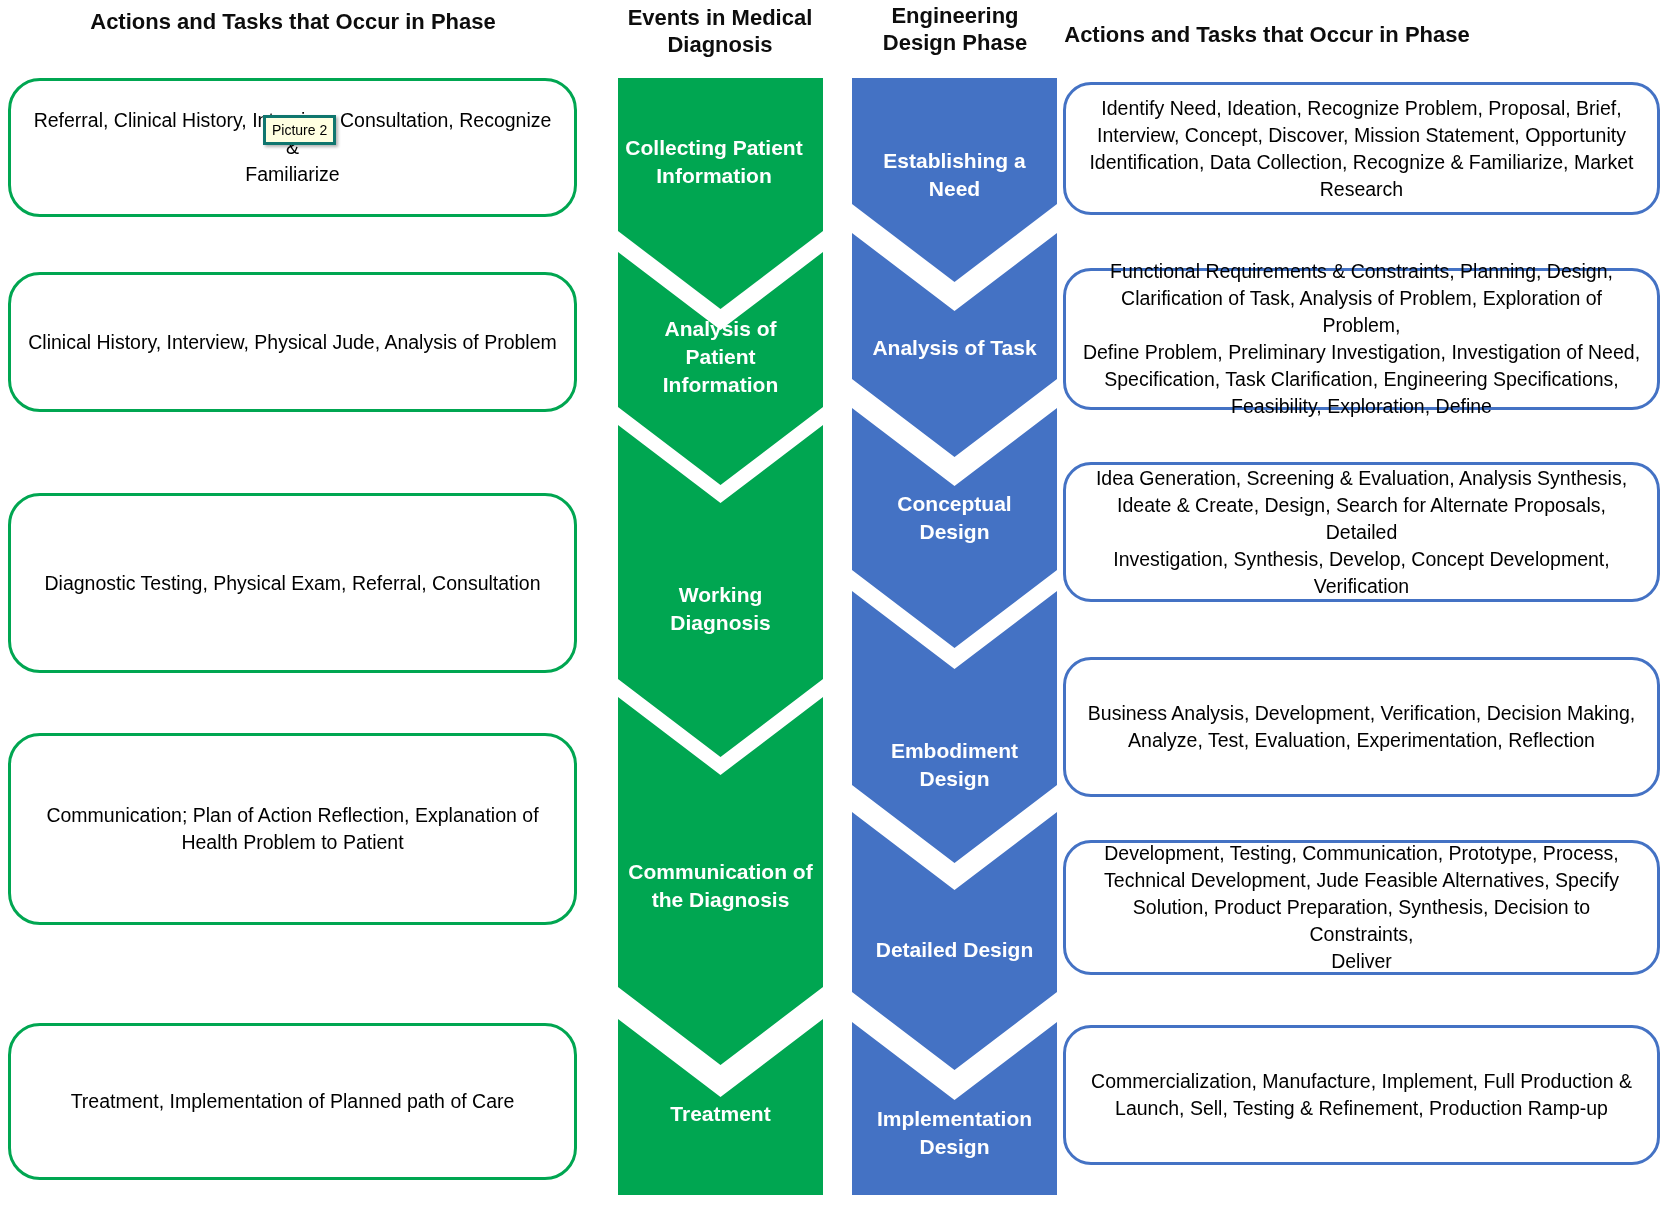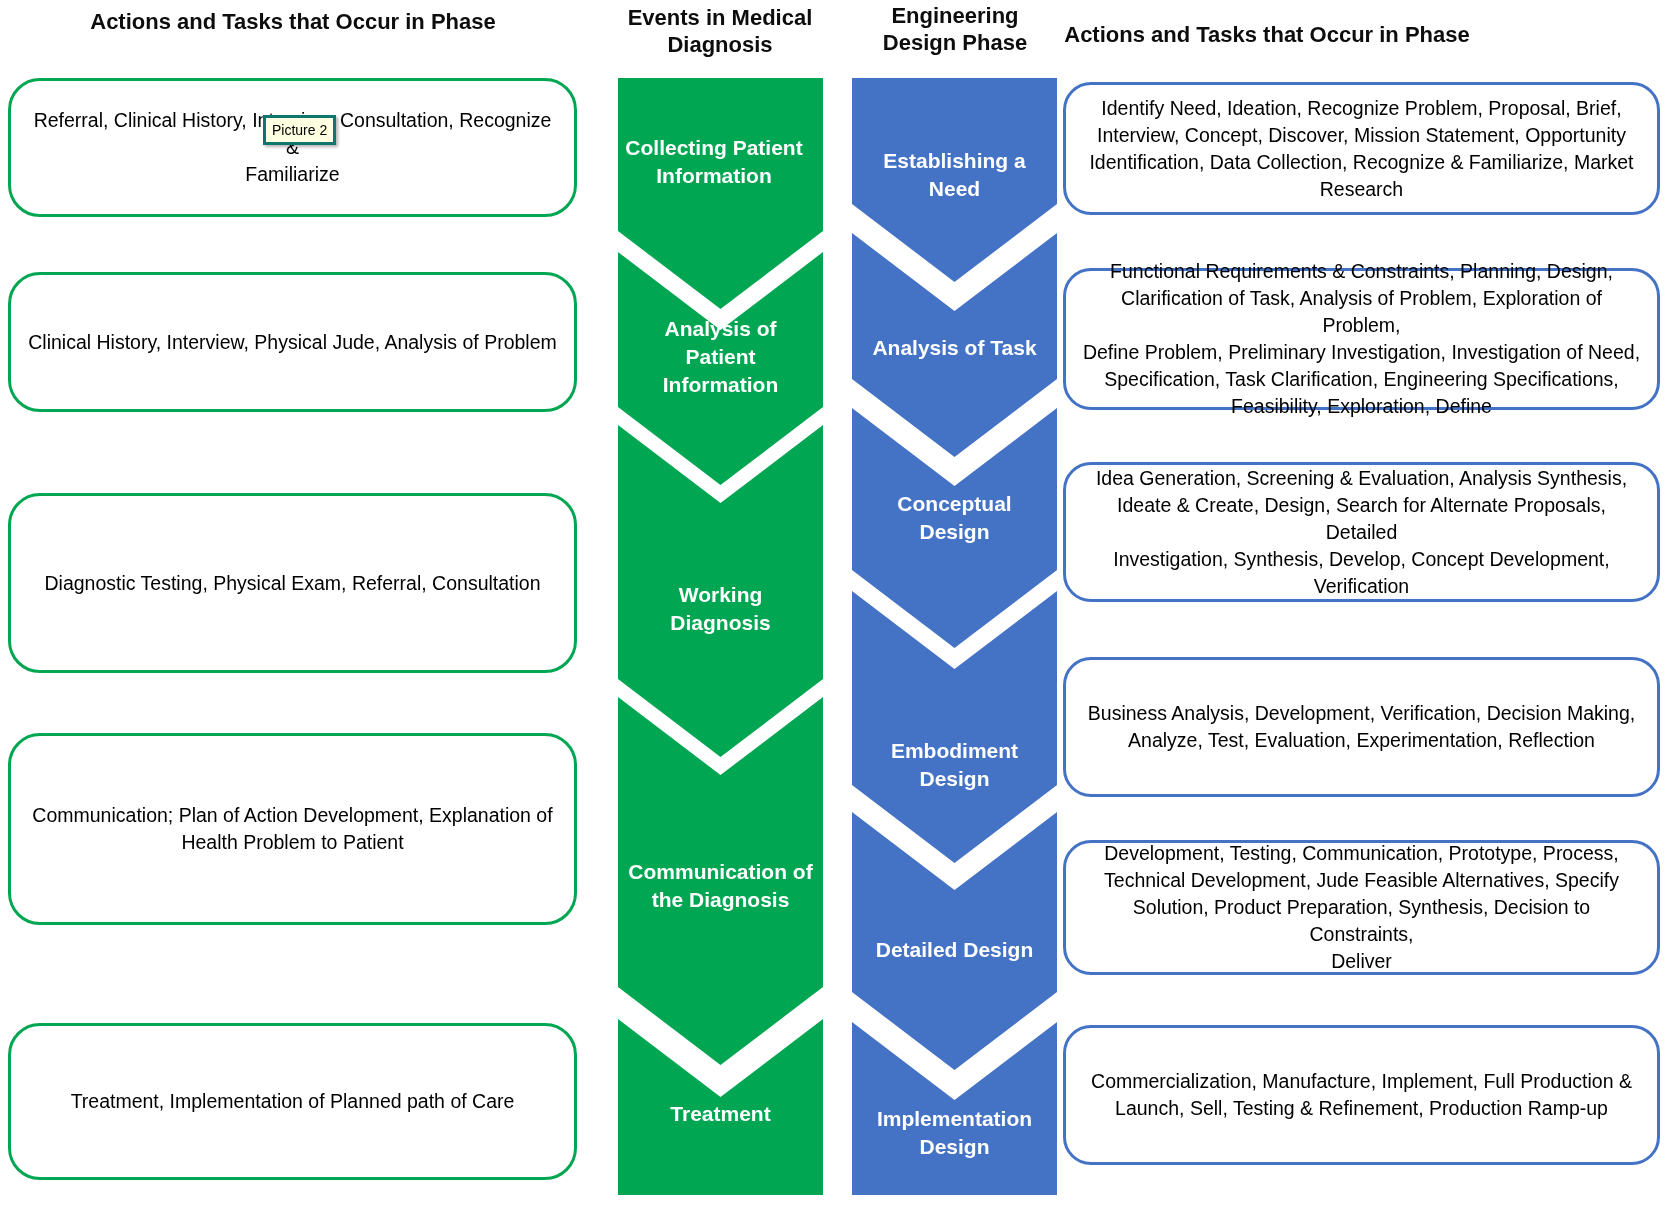--- a/index.html
+++ b/index.html
@@ -44,21 +44,21 @@
   <div class="hdr" style="left:620px;top:4px;width:200px;">Events in Medical
 Diagnosis</div>
   <div class="hdr" style="left:855px;top:2px;width:200px;">Engineering
 Design Phase</div>
   <div class="hdr" style="left:967px;top:21px;width:600px;">Actions and Tasks that Occur in Phase</div>
 
 <div class="box gbox" style="left: 8px; top: 78px; width: 569px; height: 139px; border-color: rgb(0, 166, 81);">Referral, Clinical History, Interview, Consultation, Recognize &amp;
 Familiarize</div>
     <div class="box gbox" style="left: 8px; top: 272px; width: 569px; height: 140px; border-color: rgb(0, 166, 81);">Clinical History, Interview, Physical Jude, Analysis of Problem</div>
     <div class="box gbox" style="left: 8px; top: 473px; width: 569px; height: 180px; border-color: rgb(0, 166, 81); margin-top: 20px;">Diagnostic Testing, Physical Exam, Referral, Consultation</div>
-    <div class="box gbox" style="left: 8px; top: 733px; width: 569px; height: 192px; border-color: rgb(0, 166, 81);">Communication; Plan of Action Development, Explanation of
+    <div class="box gbox" style="left: 8px; top: 733px; width: 569px; height: 192px; border-color: rgb(0, 166, 81);">Communication; Plan of Action Reflection, Explanation of
 Health Problem to Patient</div>
     <div class="box gbox" style="left: 8px; top: 1023px; width: 569px; height: 157px; border-color: rgb(0, 166, 81);">Treatment, Implementation of Planned path of Care</div>
     <div class="box bbox" style="left: 1063px; top: 82px; width: 597px; height: 133px; border-color: rgb(68, 114, 196);">Identify Need, Ideation, Recognize Problem, Proposal, Brief,
 Interview, Concept, Discover, Mission Statement, Opportunity
 Identification, Data Collection, Recognize &amp; Familiarize, Market
 Research</div>
     <div class="box bbox" style="left: 1063px; top: 268px; width: 597px; height: 142px; border-color: rgb(68, 114, 196);">Functional Requirements &amp; Constraints, Planning, Design,
 Clarification of Task, Analysis of Problem, Exploration of Problem,
 Define Problem, Preliminary Investigation, Investigation of Need,
 Specification, Task Clarification, Engineering Specifications,

